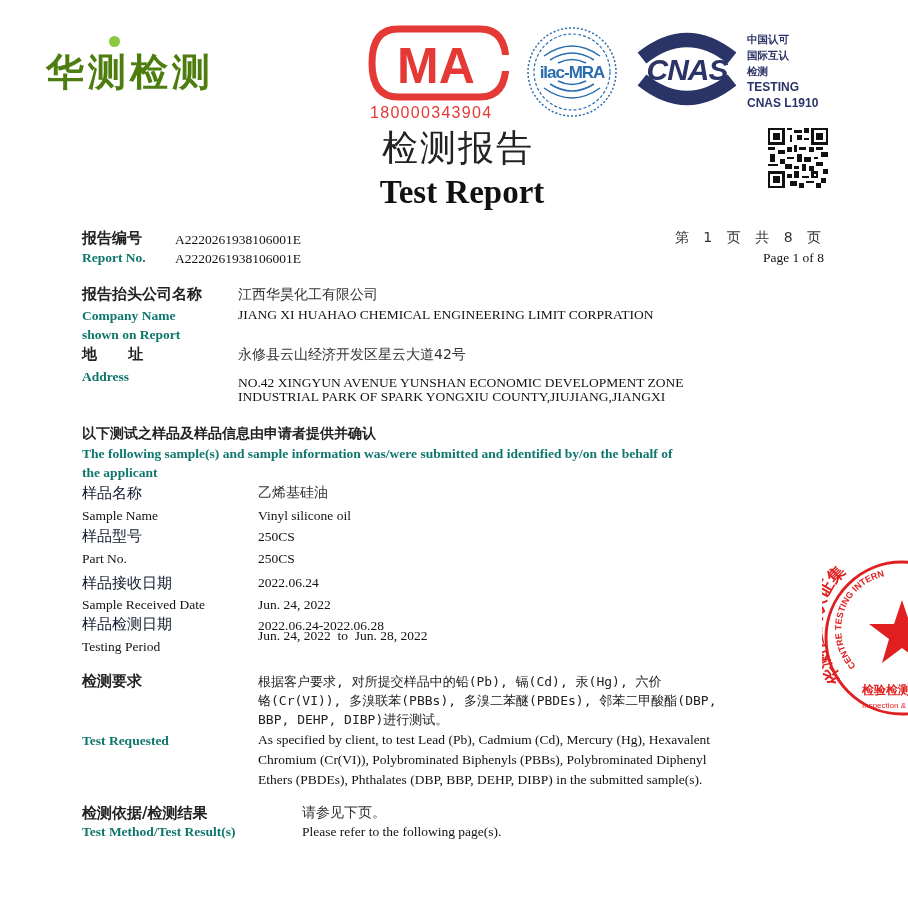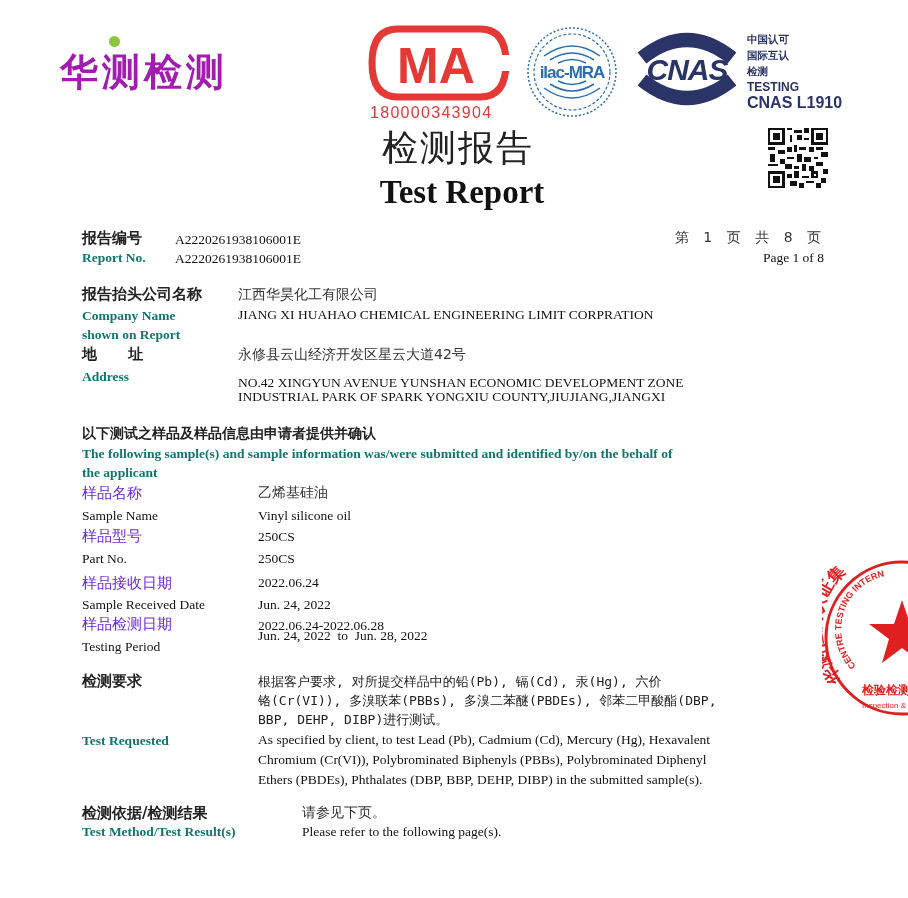--- a/index.html
+++ b/index.html
@@ -4,35 +4,35 @@
 <style>
   * { box-sizing: border-box; margin: 0; padding: 0; }
   html, body { width: 908px; height: 898px; background: #ffffff; overflow: hidden; }
   body { position: relative; font-family: "Liberation Serif", "DejaVu Serif", serif; color: #1a1a1a; }
   .abs { position: absolute; }
 
   
   .cti-logo { left: 42px; top: 36px; height: 60px; display: flex; align-items: flex-end; }
   .cti-letters { font-family: "Liberation Sans", "DejaVu Sans", sans-serif; font-weight: 700; font-size: 48px; color: #2b3467; letter-spacing: 1px; line-height: 48px; position: relative; }
   .cti-dot { position: absolute; width: 11px; height: 11px; border-radius: 50%; background: #8dc63f; left: 109px; top: 36px; }
-  .cti-cn { font-family: "DejaVu Sans", sans-serif; font-weight: 700; font-size: 38px; color: #a21caf; margin-left: 18px; letter-spacing: 4px; line-height: 48px; text-align: right; }
+  .cti-cn { font-family: "DejaVu Sans", sans-serif; font-weight: 700; font-size: 38px; color: #4d7c0f; margin-left: 4px; letter-spacing: 4px; line-height: 48px; text-align: right; }
 
   .cma { left: 368px; top: 25px; width: 142px; height: 76px; }
   .cma-num { left: 370px; top: 104px; font-family: "Liberation Sans", sans-serif; font-size: 16px; color: #e53935; letter-spacing: 1.3px; }
 
   .ilac { left: 526px; top: 26px; width: 92px; height: 92px; }
   .cnas { left: 632px; top: 30px; width: 110px; height: 76px; }
   .cnas-text { left: 747px; top: 31px; font-family: "DejaVu Sans", sans-serif; font-size: 10.5px; line-height: 16px; color: #2b3467; font-weight: 700; }
   .qr { left: 768px; top: 128px; width: 60px; height: 60px; }
 
   .title-cn { left: 0; width: 908px; top: 124px; text-align: center; font-family: "DejaVu Sans", sans-serif; font-size: 36px; color: #222; padding-left: 8px; letter-spacing: 2px; }
   .title-en { left: 0; width: 908px; top: 174px; text-align: center; font-family: "Liberation Serif", serif; font-weight: 700; font-size: 33px; color: #111; padding-left: 16px; }
 
   .lbl-cn { font-family: "DejaVu Sans", sans-serif; font-size: 15px; font-weight: 700; color: #222; }
-  .lbl-cn-light { font-family: "DejaVu Sans", sans-serif; font-size: 15px; color: #6d28d9; }
+  .lbl-cn-light { font-family: "DejaVu Sans", sans-serif; font-size: 15px; color: #0f172a; }
   .lbl-en { font-family: "Liberation Serif", serif; font-size: 13.5px; font-weight: 700; color: #0f766e; }
   .lbl-en-reg { font-family: "Liberation Serif", serif; font-size: 13.5px; color: #111; }
   .val { font-family: "Liberation Serif", serif; font-size: 13.5px; color: #111; }
   .val-cn { font-family: "DejaVu Sans", sans-serif; font-size: 14px; color: #333; }
   .val-cn-mono { font-family: "DejaVu Sans Mono", "Liberation Mono", monospace; font-size: 13px; color: #222; line-height: 19px; }
 
   .page-cn { right: 84px; top: 229px; font-family: "DejaVu Sans", sans-serif; font-size: 14px; color: #333; word-spacing: 4px; letter-spacing: 3px; }
   .page-en { right: 84px; top: 250px; font-family: "Liberation Serif", serif; font-size: 13.5px; color: #111; }
 
   .stamp { left: 822px; top: 558px; width: 150px; height: 160px; overflow: hidden; }
@@ -67,21 +67,21 @@
 <svg class="abs cnas" viewBox="0 0 110 76">
   <path d="M10 28 Q55 -8 100 28" fill="none" stroke="#2b3467" stroke-width="14"></path>
   <path d="M10 50 Q55 86 100 50" fill="none" stroke="#2b3467" stroke-width="14"></path>
   <text x="55" y="50" text-anchor="middle" font-family="Liberation Sans, sans-serif" font-style="italic" font-size="30" font-weight="700" fill="#2b3467" letter-spacing="-1">CNAS</text>
 </svg>
 <div class="abs cnas-text">
   <div>中国认可</div>
   <div>国际互认</div>
   <div>检测</div>
   <div style="font-family:'Liberation Sans',sans-serif;font-size:12px;">TESTING</div>
-  <div style="font-family:'Liberation Sans',sans-serif;font-size:16px;">CNAS L1910</div>
+  <div style="font-family:'Liberation Sans',sans-serif;font-size:12px;">CNAS L1910</div>
 </div>
 
 <svg class="abs qr" viewBox="0 0 25 25" shape-rendering="crispEdges">
   <rect width="25" height="25" fill="#fff"></rect>
   <g fill="#111">
     <rect x="0" y="0" width="7" height="7"></rect>
       <rect x="1" y="1" width="5" height="5" fill="#fff"></rect>
       <rect x="2" y="2" width="3" height="3"></rect>
     <rect x="18" y="0" width="7" height="7"></rect>
       <rect x="19" y="1" width="5" height="5" fill="#fff"></rect>

